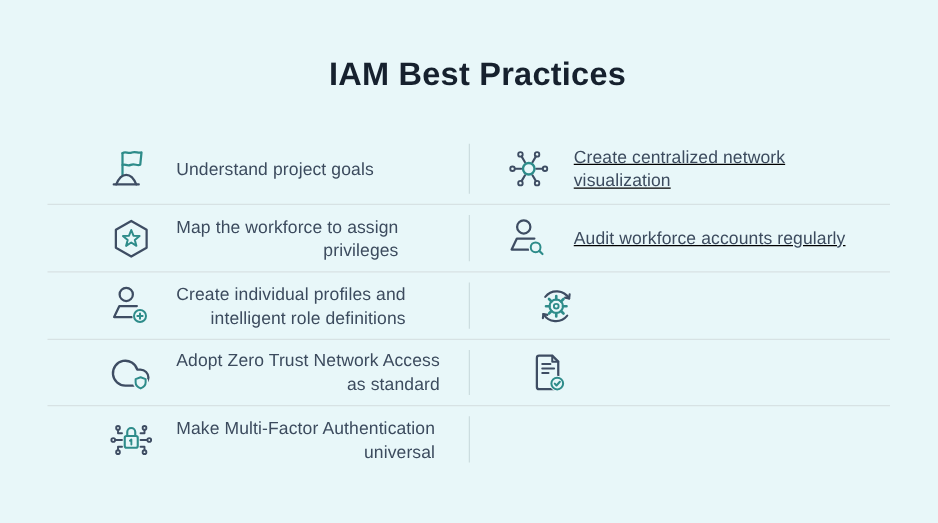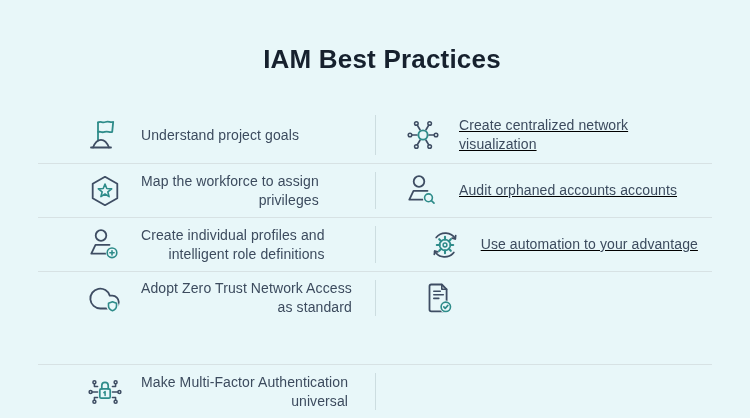--- a/index.html
+++ b/index.html
@@ -13,21 +13,21 @@
     text-align:center;
     font-size:26px;font-weight:700;letter-spacing:.2px;
     color:#16212e;
   }
   .board{position:absolute;left:38px;right:38px;top:107px;}
   .row{position:relative;display:flex;}
   .row.h1{height:56px;}
   .row.h2{height:53px;}
   .row.h3{height:53px;gap:42px;}
   .row.h4{height:52px;gap:31px;}
-  .row.h5{height:53px;margin-top:40px;}
+  .row.h5{height:53px;}
   .row + .row{border-top:1px solid #d7e2e4;text-align:right;}
   .vdiv{
     position:absolute;left:50%;top:8px;bottom:8px;width:1px;
     background:#ccdde0;
   }
   .cell{
     width:50%;display:flex;align-items:center;box-sizing:border-box;
   }
   .cell.left{padding-left:47px;}
   .cell.right{padding-left:28px;text-decoration:underline;}
@@ -96,21 +96,21 @@
     <div class="cell right">
       <span class="icon">
         <svg viewBox="0 0 40 40" fill="none" stroke-linecap="round" stroke-linejoin="round">
           <circle cx="16" cy="10.5" r="5.3" stroke="#3e4d63" stroke-width="1.8"></circle>
           <path d="M24.5,19.8 H10.5 L6.3,28.6 H20" stroke="#3e4d63" stroke-width="1.8"></path>
           <circle cx="26.3" cy="27.7" r="6.3" fill="#e8f7f9"></circle>
           <circle cx="25.5" cy="26.8" r="3.9" stroke="#2e8c8a" stroke-width="1.6"></circle>
           <path d="M28.4,29.7 L31,32.2" stroke="#2e8c8a" stroke-width="1.7"></path>
         </svg>
       </span>
-      <span class="label">Audit orphaned accounts accounts</span>
+      <span class="label">Audit workforce accounts regularly</span>
     </div>
   </div>
 
   <div class="row h3">
     <div class="vdiv"></div>
     <div class="cell left">
       <span class="icon">
         <svg viewBox="0 0 40 40" fill="none" stroke-linecap="round" stroke-linejoin="round">
           <circle cx="16" cy="10.5" r="5.3" stroke="#3e4d63" stroke-width="1.8"></circle>
           <path d="M24.5,19.8 H10.5 L6.3,28.6 H20.8" stroke="#3e4d63" stroke-width="1.8"></path>
@@ -127,21 +127,20 @@
         <svg viewBox="0 0 40 40" fill="none" stroke-linecap="round" stroke-linejoin="round">
           <path d="M11.2,12.5 A11.6,11.6 0 0 1 30.3,13.8" stroke="#3e4d63" stroke-width="1.7"></path>
           <path d="M30.3,13.8 l0.4,-3.3 M30.3,13.8 l-3.2,-0.7" stroke="#3e4d63" stroke-width="1.7"></path>
           <path d="M28.8,27.5 A11.6,11.6 0 0 1 9.7,26.2" stroke="#3e4d63" stroke-width="1.7"></path>
           <path d="M9.7,26.2 l-0.4,3.3 M9.7,26.2 l3.2,0.7" stroke="#3e4d63" stroke-width="1.7"></path>
           <circle cx="20" cy="20" r="5.4" stroke="#2e8c8a" stroke-width="1.7"></circle>
           <circle cx="20" cy="20" r="1.9" stroke="#2e8c8a" stroke-width="1.5"></circle>
           <path d="M25.4,20 H28.2 M23.82,23.82 L25.8,25.8 M20,25.4 V28.2 M16.18,23.82 L14.2,25.8 M14.6,20 H11.8 M16.18,16.18 L14.2,14.2 M20,14.6 V11.8 M23.82,16.18 L25.8,14.2" stroke="#2e8c8a" stroke-width="2.1"></path>
         </svg>
       </span>
-      <span class="label">Use automation to your advantage</span>
     </div>
   </div>
 
   <div class="row h4">
     <div class="vdiv"></div>
     <div class="cell left">
       <span class="icon">
         <svg viewBox="0 0 40 40" fill="none" stroke-linecap="round" stroke-linejoin="round">
           <g transform="translate(2.5,3.5) scale(1.42)">
             <path d="M17.5 19 H9 a7 7 0 1 1 6.71-9 h1.79 a4.5 4.5 0 1 1 0 9 Z" stroke="#3e4d63" stroke-width="1.3"></path>

